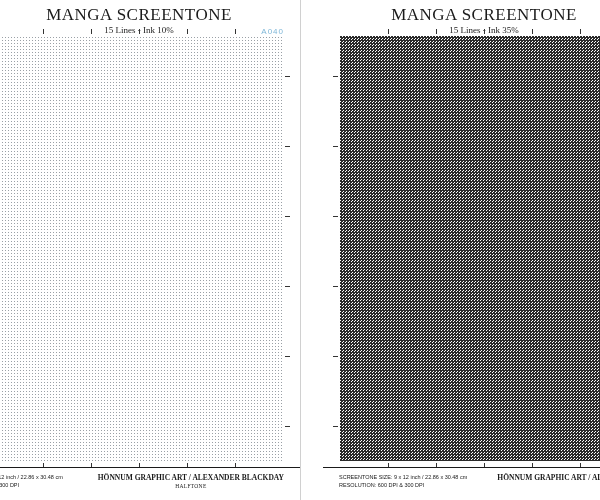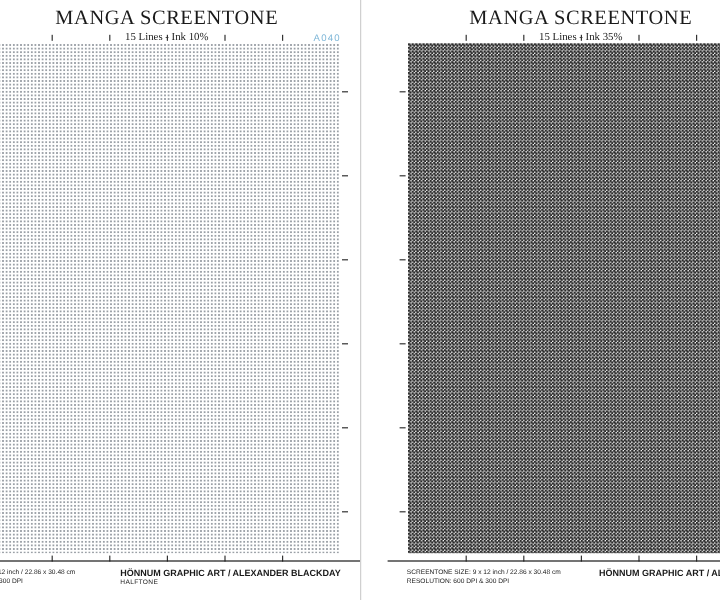--- a/index.html
+++ b/index.html
@@ -145,22 +145,22 @@
     font-family: "Liberation Sans", sans-serif;
     font-size: 5.5px;
     line-height: 8px;
     color: #1a1a1a;
     white-space: nowrap;
   }
   .footer-right {
     position: absolute;
     right: 16px;
     top: 5px;
-    text-align: left;
-    font-family: Liberation Sans, sans-serif;
+    text-align: center;
+    font-family: Liberation Serif, serif;
     font-weight: bold;
     font-size: 7.5px;
     line-height: 9px;
     color: #1a1a1a;
     white-space: nowrap;
   }
   .footer-right .sub {
     font-weight: normal;
     font-size: 5.5px;
     letter-spacing: 0.3px;

